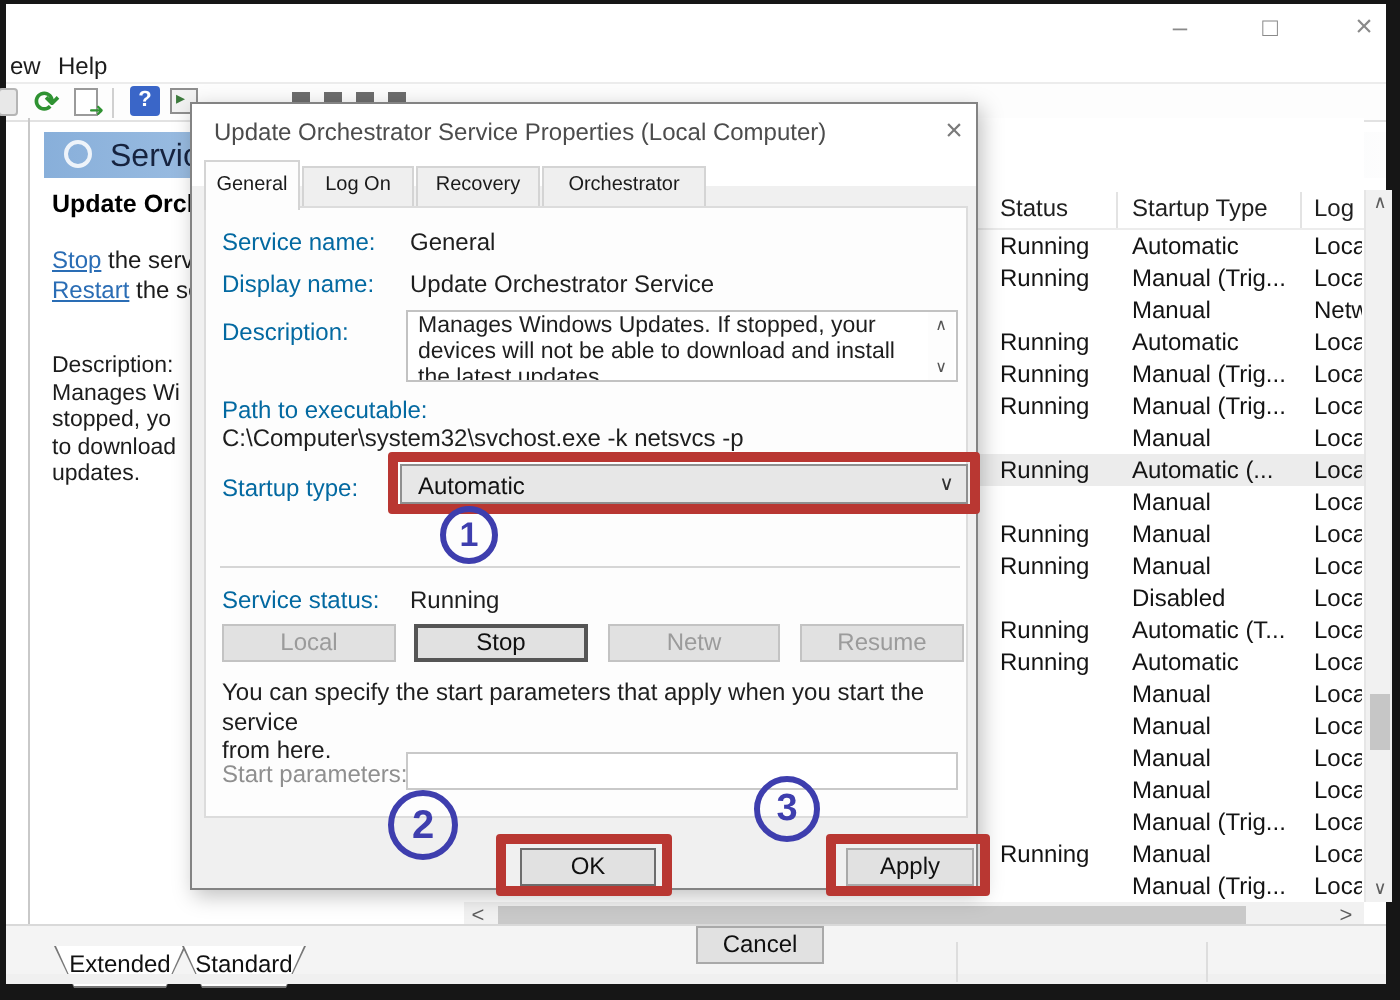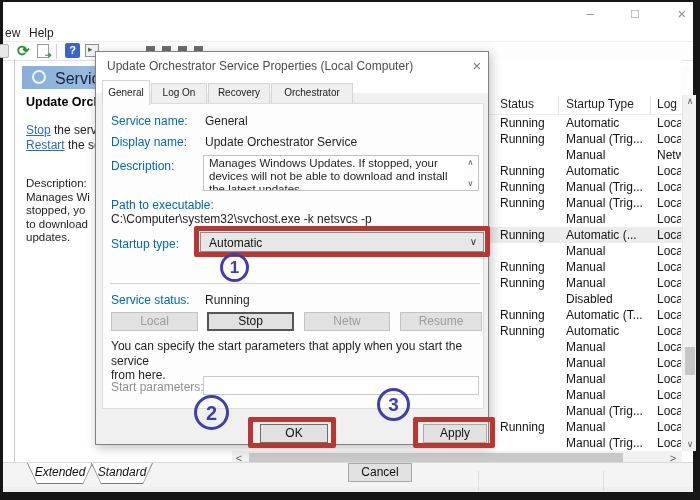--- a/index.html
+++ b/index.html
@@ -61,21 +61,21 @@
   
   .vscroll { left:679px; top:93px; width:14px; height:356px; background:#f1f1f1; border-left:1px solid #e6e6e6; }
   .vscroll .arrow { left:0; width:14px; height:13px; color:#5d5d5d; font-size:9px; text-align:center; line-height:13px; }
   .v-thumb { left:2px; top:252px; width:10px; height:28px; background:#c6c6c6; }
   .hscroll { left:229px; top:449px; width:450px; height:15px; background:#f1f1f1; }
   .hscroll .arrow { top:0; width:14px; height:15px; color:#5d5d5d; font-size:11px; text-align:center; line-height:14px; }
   .h-thumb { left:17px; top:2px; width:374px; height:11px; background:#c9c9c9; }
 
   
   .bottom-strip { left:3px; top:462px; width:690px; height:25px; background:#f4f4f4; border-top:1px solid #d9d9d9; }
-  .btab { top:0; height:21px;font-style:italic; }
+  .btab { top:10px; height:21px; }
   .btab .outer { position:absolute; inset:0; background:#777; clip-path:polygon(0 0, 100% 0, calc(100% - 10px) 100%, 10px 100%); }
   .btab .inner { position:absolute; left:1px; right:1px; top:0; bottom:1px; background:#fff; clip-path:polygon(0 0, 100% 0, calc(100% - 9px) 100%, 9px 100%); }
   .btab .lbl { position:absolute; width:100%; text-align:center; top:2px; font-size:12px; color:#111; }
   .statusbar { left:3px; top:487px; width:690px; height:5px; background:#f0f0f0; }
   .sb-sep { top:-16px; width:1px; height:20px; background:#ddd; }
 
   
   #dialog { left:95px; top:51px; width:394px; height:394px; background:#f0f0f0; border:1px solid #838383;
     box-shadow:2px 3px 10px rgba(0,0,0,.25); z-index:10; position:absolute; }
   .dlg-titlebar { left:0; top:0; width:100%; height:41px; background:#fff; }

